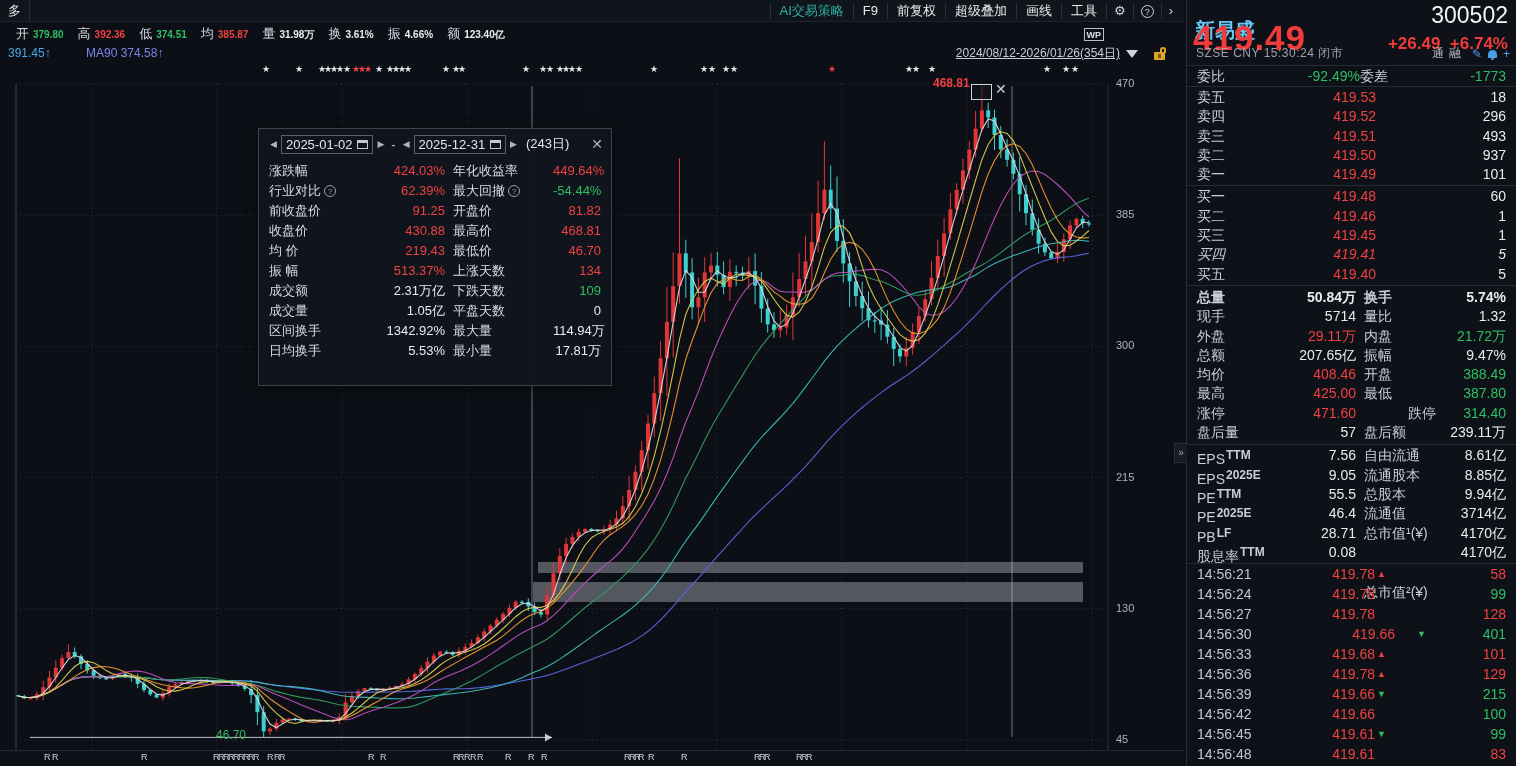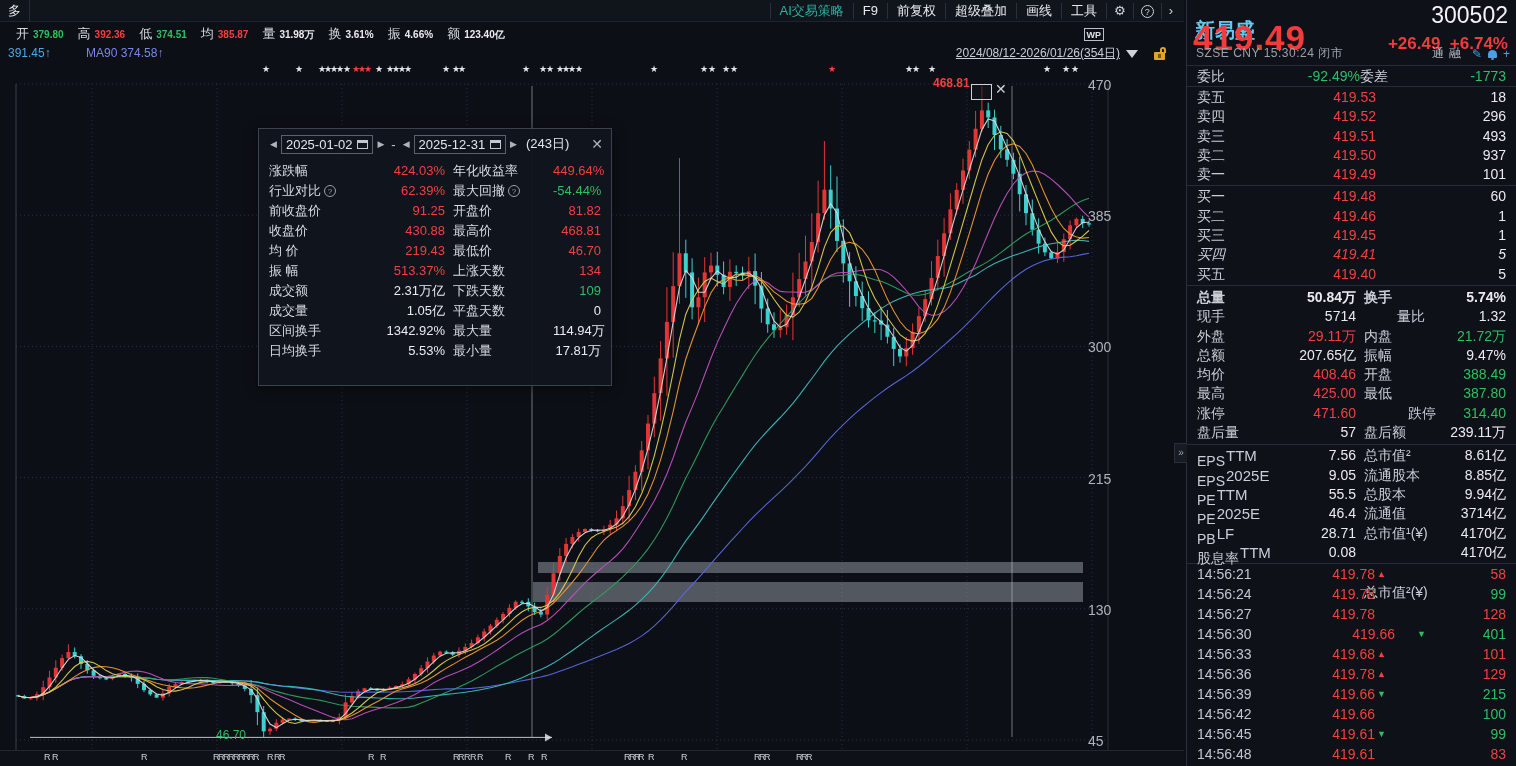--- a/index.html
+++ b/index.html
@@ -23,21 +23,21 @@
   .range-label{font-size:12px;color:#c9ced6;text-decoration:underline;cursor:pointer;}
   .tri-down{width:0;height:0;border-left:6px solid transparent;border-right:6px solid transparent;border-top:8px solid #cfd4db;margin-left:6px;cursor:pointer;}
   .lock{position:absolute;right:18px;top:2px;width:12px;height:13px;cursor:pointer;}
   .lock .shackle{position:absolute;left:4px;top:0;width:6px;height:6px;border:2px solid #e0a325;border-bottom:none;border-radius:4px 4px 0 0;transform:translateX(2px);}
   .lock .body{position:absolute;left:0;top:5px;width:11px;height:8px;background:#e0a325;border-radius:1px;}
   .lock .dot{position:absolute;left:4px;top:7px;width:3px;height:4px;background:#7a5510;}
   .wp-badge{position:absolute;right:34px;top:-17px;border:1px solid #b9bfc8;color:#dde1e7;font-size:9px;font-weight:bold;padding:0 2px;height:13px;line-height:12px;cursor:pointer;}
   
   .chart-wrap{position:absolute;left:0;top:0;width:1184px;height:766px;}
   svg.chart{position:absolute;left:0;top:0;}
-  .y-label{position:absolute;left:1088px;width:40px;font-size:14px;color:#aeb4bd;}
+  .y-label{position:absolute;left:1116px;width:40px;font-size:11px;color:#aeb4bd;}
   .star{position:absolute;top:64px;font-size:9px;color:#e3e6ea;cursor:pointer;}
   .star.red{color:#f04141;}
   .bottom-strip{position:absolute;left:0;top:750px;width:1184px;height:16px;background:#0e1218;border-top:1px solid #222833;}
   .rmark{position:absolute;top:752px;font-size:9px;color:#cdd2d9;cursor:pointer;}
   .hi-label{position:absolute;left:933px;top:76px;font-size:12px;font-weight:bold;color:#f04141;}
   .anno-box{position:absolute;left:971px;top:84px;width:21px;height:16px;border:1px solid #cfd3d9;background:rgba(20,24,30,.6);cursor:pointer;}
   .anno-x{position:absolute;left:995px;top:81px;font-size:14px;color:#cfd3d9;cursor:pointer;}
   .lo-label{position:absolute;left:216px;top:728px;font-size:12px;color:#2fbf63;}
   
   .popup{position:absolute;left:258px;top:128px;width:354px;height:258px;background:rgba(17,21,29,.96);border:1px solid #3c4250;z-index:8;box-shadow:0 2px 10px rgba(0,0,0,.5);}
@@ -65,21 +65,21 @@
   .s-tags{position:absolute;right:6px;bottom:3px;font-size:12px;color:#b9bfc8;display:flex;align-items:center;gap:6px;}
   .mini-ic{color:#4aa0e8;font-size:12px;cursor:pointer;}
   .bell{display:inline-block;width:9px;height:8px;background:#4aa0e8;border-radius:5px 5px 1px 1px;position:relative;cursor:pointer;}
   .bell:after{content:"";position:absolute;left:3px;bottom:-2px;width:3px;height:2px;background:#4aa0e8;border-radius:50%;}
   .rrow{display:grid;height:19.3px;line-height:19.3px;font-size:14px;padding:0 10px;white-space:nowrap;}
   .rrow .lab{color:#c9ced6;}
   .rrow .num{text-align:right;}
   .sec-line{border-top:1px solid #262c36;}
   .ob-sell,.ob-buy{padding:1px 0;}
   .weibi{border-bottom:1px solid #262c36;}
-  .sup{font-size:15px;vertical-align:5px;margin-left:1px;color:#c9ced6;}
+  .sup{font-size:12px;vertical-align:5px;margin-left:1px;color:#c9ced6;font-weight:bold;}
   .tickrow .t{color:#c2c7cf;}
   .arr{font-size:9px;}
   .expander{position:absolute;left:-13px;top:443px;width:13px;height:20px;background:#171c24;border:1px solid #2a303a;border-right:none;color:#9aa1ab;font-size:10px;line-height:18px;text-align:center;cursor:pointer;}
 </style>
 </head>
 <body>
 
 <div class="app">
 
   <div class="chart-wrap">
@@ -776,21 +776,21 @@
     <div id="stat-rows" style="padding:2px 0;">
         <div class="rrow" style="grid-template-columns: 56px 103px 84px 1fr; font-weight: bold;">
           <span class="lab">总量</span>
           <span class="num c-w">50.84万</span>
           <span class="lab" style="padding-left: 8px;">换手</span>
           <span class="num c-w">5.74%</span>
         </div>
         <div class="rrow" style="grid-template-columns: 56px 103px 84px 1fr;">
           <span class="lab">现手</span>
           <span class="num c-w">5714</span>
-          <span class="lab" style="padding-left: 8px; margin-left: 33px;">量比</span>
+          <span class="lab" style="padding-left: 8px;">量比</span>
           <span class="num c-w">1.32</span>
         </div>
         <div class="rrow" style="grid-template-columns: 56px 103px 84px 1fr;">
           <span class="lab">外盘</span>
           <span class="num c-r">29.11万</span>
           <span class="lab" style="padding-left: 8px;">内盘</span>
           <span class="num c-g">21.72万</span>
         </div>
         <div class="rrow" style="grid-template-columns: 56px 103px 84px 1fr;">
           <span class="lab">总额</span>
@@ -821,21 +821,21 @@
           <span class="num c-w">57</span>
           <span class="lab" style="padding-left: 8px;">盘后额</span>
           <span class="num c-w">239.11万</span>
         </div>
       </div>
     <div class="sec-line"></div>
     <div id="val-rows" style="padding:1px 0;">
         <div class="rrow" style="grid-template-columns: 74px 85px 100px 1fr;">
           <span class="lab">EPS<span class="sup">TTM</span></span>
           <span class="num c-w">7.56</span>
-          <span class="lab" style="padding-left: 8px;">总市值²</span>
+          <span class="lab" style="padding-left: 8px;">自由流通</span>
           <span class="num c-w">8.61亿</span>
         </div>
         <div class="rrow" style="grid-template-columns: 74px 85px 100px 1fr;">
           <span class="lab">EPS<span class="sup">2025E</span></span>
           <span class="num c-w">9.05</span>
           <span class="lab" style="padding-left: 8px;">流通股本</span>
           <span class="num c-w">8.85亿</span>
         </div>
         <div class="rrow" style="grid-template-columns: 74px 85px 100px 1fr;">
           <span class="lab">PE<span class="sup">TTM</span></span>

